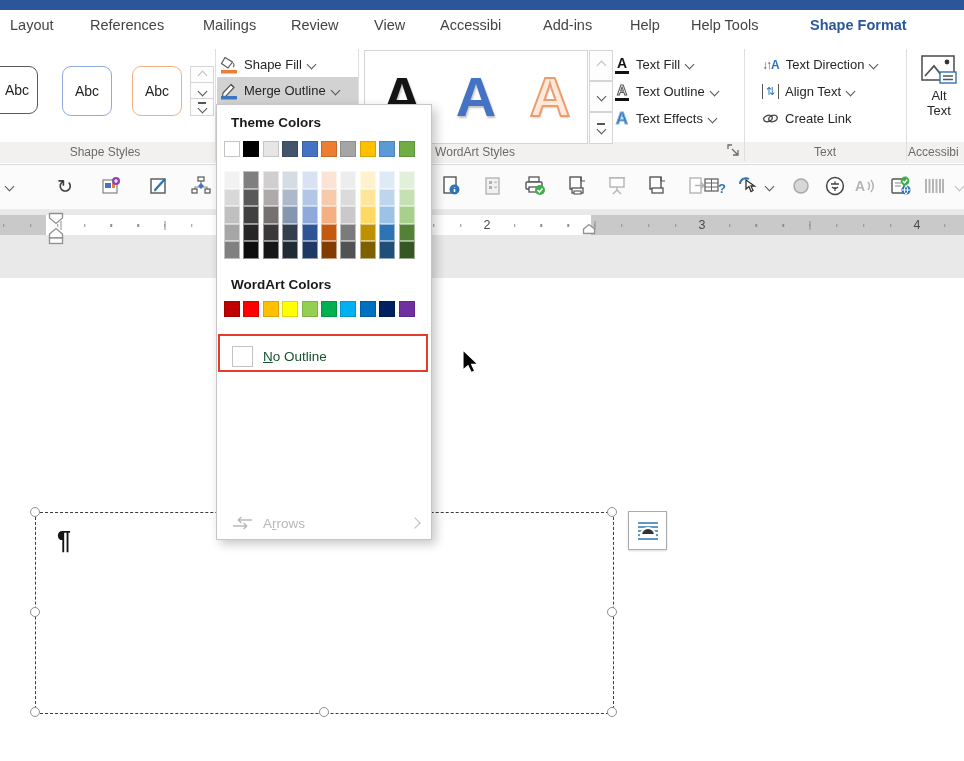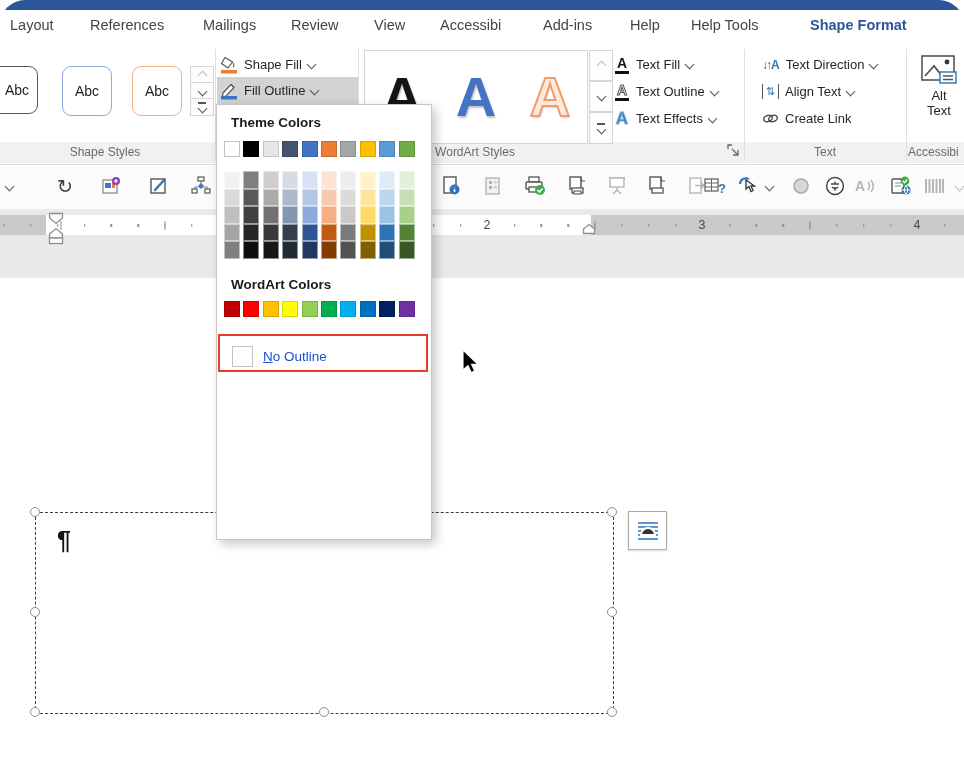--- a/index.html
+++ b/index.html
@@ -1,17 +1,17 @@
 <!DOCTYPE html>
 <html><head>
 <meta charset="utf-8">
 <style>
   html,body{margin:0;padding:0;background:#fff;}
   #root{position:relative;width:964px;height:761px;overflow:hidden;
-        font-family:"Liberation Sans",sans-serif;color:#333;background:#fff;border-radius:25px;}
+        font-family:"Liberation Sans",sans-serif;color:#333;background:#fff;}
   .abs{position:absolute;}
   
   .top-strip{left:0;top:0;width:964px;height:10px;background:#2b579a;}
   .tab-bar{left:0;top:10px;width:964px;height:34px;background:#fff;}
   .tab{position:absolute;top:7px;font-size:14.5px;color:#444;white-space:nowrap;cursor:default;}
   .tab.active{color:#2b579a;font-weight:700;}
   .tab-underline{position:absolute;height:3px;background:#2b579a;top:41px;}
   
   .ribbon{left:0;top:44px;width:964px;height:120px;background:#fff;border-bottom:1px solid #dcdcdc;}
   .grp-band{position:absolute;left:0;top:98px;width:964px;height:21px;background:#f2f1f0;}
@@ -125,21 +125,21 @@
     </div>
     <div class="abs" style="left:217px;top:33px;width:142px;height:27px;background:#d2d2d2"></div>
     <div class="rbtn" style="left:220px;top:34px">
       <span>
         <svg width="18" height="18" viewBox="0 0 18 18">
           <path d="M3 11 L11 2.5 L14 5.5 L6 14 L2.5 14.8 Z" fill="#fff" stroke="#555" stroke-width="1.2"></path>
           <path d="M11 2.5 L14 5.5" stroke="#555" stroke-width="1.2"></path>
           <rect x="1" y="14" width="16" height="3.5" fill="#3b76c0"></rect>
         </svg>
       </span>
-      <span class="lbl">Fill Outline</span>
+      <span class="lbl">Merge Outline</span>
         <span class="chev"></span>
     </div>
 
     <div class="vsep" style="left:358px"></div>
 
     <div class="abs" style="left:364px;top:6px;width:222px;height:92px;background:#fff;border:1px solid #d5d5d5;display:flex;align-items:center;justify-content:space-around">
       <span class="wa-letter" style="color:#141414;text-shadow:1px 2px 2px rgba(0,0,0,.25)">A</span>
       <span class="wa-letter" style="color:#4472C4;text-shadow:1px 2px 2px rgba(0,0,0,.25)">A</span>
       <span class="wa-letter" style="color:#fdeadd;-webkit-text-stroke:2px #ed9d6b;text-shadow:1px 2px 2px rgba(0,0,0,.18)">A</span>
     </div>
@@ -497,27 +497,37 @@
         <div class="sw" style="background: rgb(0, 176, 240);"></div>
         <div class="sw" style="background: rgb(0, 112, 192);"></div>
         <div class="sw" style="background: rgb(0, 32, 96);"></div>
         <div class="sw" style="background: rgb(112, 48, 160);"></div>
       </div>
 
     <div class="mitem" style="top:233px;height:36px">
       <span class="icon">
           <span style="width:21px;height:21px;background:#fff;border:1px solid #c3c3c3;box-sizing:border-box"></span>
         </span>
-      <span class="mlabel" style="color:#1d4ed8"><span></span><span class="accel">N</span><span>o Outline</span></span>
-    </div>
-
-
-
-
-
+      <span class="mlabel" style="color:#14532d"><span></span><span class="accel">N</span><span>o Outline</span></span>
+    </div>
+
+
+
+
+
+    <div class="mitem disabled" style="top:403px">
+      <span class="icon">
+        <svg width="21" height="16" viewBox="0 0 21 16">
+          <path d="M6 5 H20 M6 5 L9.5 2 M6 5 L9.5 8" fill="none" stroke="#b9b9b9" stroke-width="1.5"></path>
+          <path d="M1 11 H15 M15 11 L11.5 8 M15 11 L11.5 14" fill="none" stroke="#b9b9b9" stroke-width="1.5"></path>
+        </svg>
+      </span>
+      <span class="mlabel"><span>A</span><span class="accel">r</span><span>rows</span></span>
+      <span class="sub chev right lite"></span>
+    </div>
   </div>
 
   <div class="abs red-box"></div>
 
   <div class="abs cursor">
     <svg width="20" height="27" viewBox="0 0 20 27">
       <path d="M1 1 L1 21 L6 16.7 L9.2 23.6 L12.7 22 L9.6 15.4 L16 15.4 Z" fill="#000" stroke="#fff" stroke-width="1.1"></path>
     </svg>
   </div>
 

